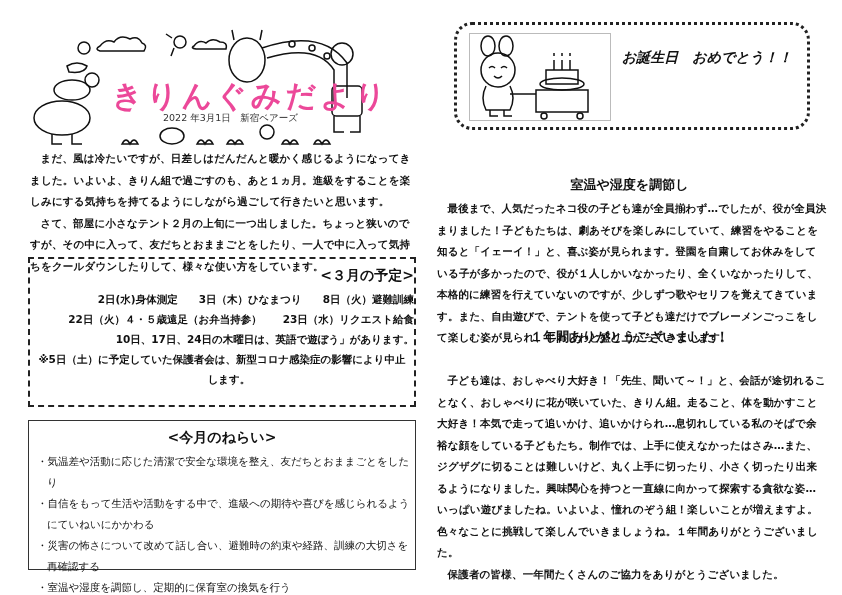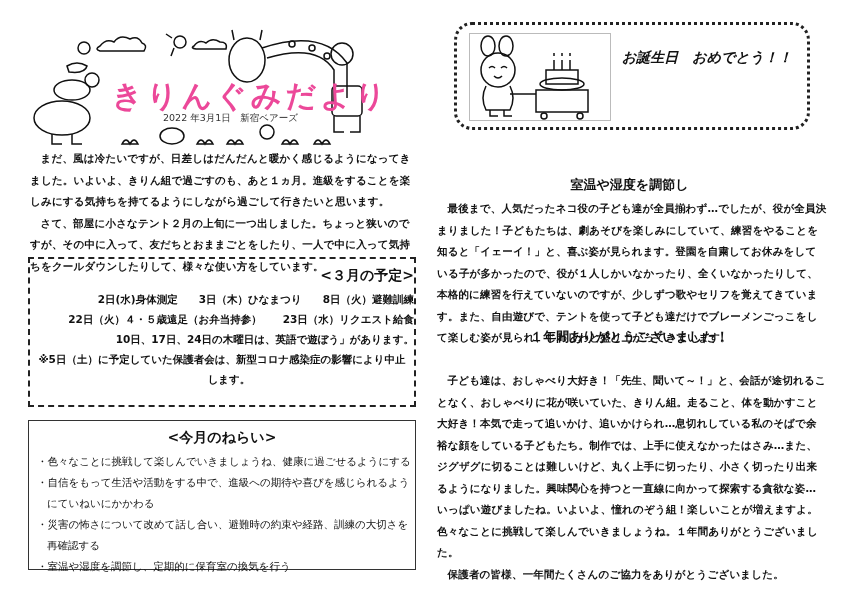--- a/index.html
+++ b/index.html
@@ -91,21 +91,21 @@
   <div class="line">10日、17日、24日の木曜日は、英語で遊ぼう」があります。</div>
   <div class="note">
     <div>※5日（土）に予定していた保護者会は、新型コロナ感染症の影響により中止</div>
     <div class="cont">します。</div>
   </div>
 </div>
 
 <div class="abs aims">
   <h3>&lt;今月のねらい&gt;</h3>
   <ul>
-    <li>・色々なことに挑戦して楽しんでいきましょうね、健康に過ごせるようにする</li>
+    <li>・気温差や活動に応じた清潔で安全な環境を整え、友だちとおままごとをしたり</li>
     <li>・自信をもって生活や活動をする中で、進級への期待や喜びを感じられるようにていねいにかかわる</li>
     <li>・災害の怖さについて改めて話し合い、避難時の約束や経路、訓練の大切さを再確認する</li>
     <li>・室温や湿度を調節し、定期的に保育室の換気を行う</li>
   </ul>
 </div>
 
 <div class="abs bday">
   <div class="bday-img">
     <svg width="140" height="86" viewBox="0 0 140 86">
       <g fill="none" stroke="#111" stroke-width="1.5">

